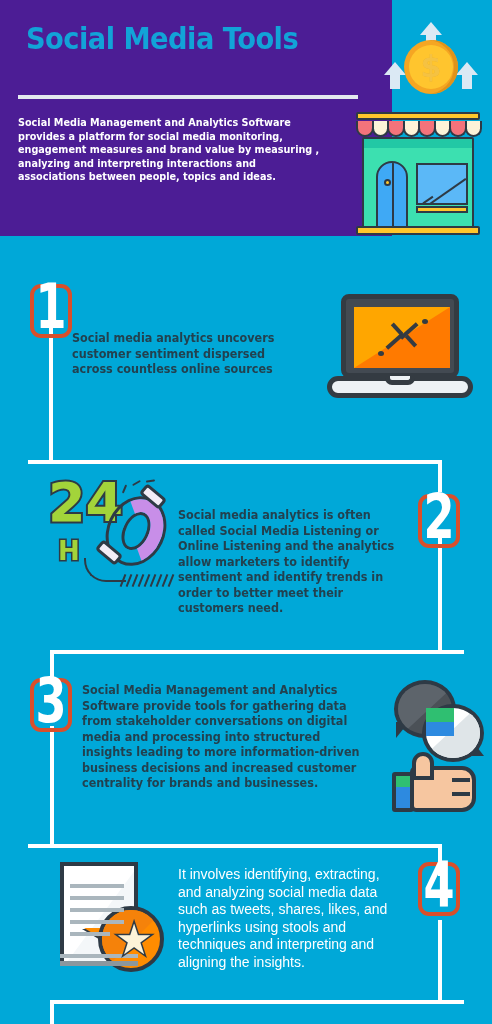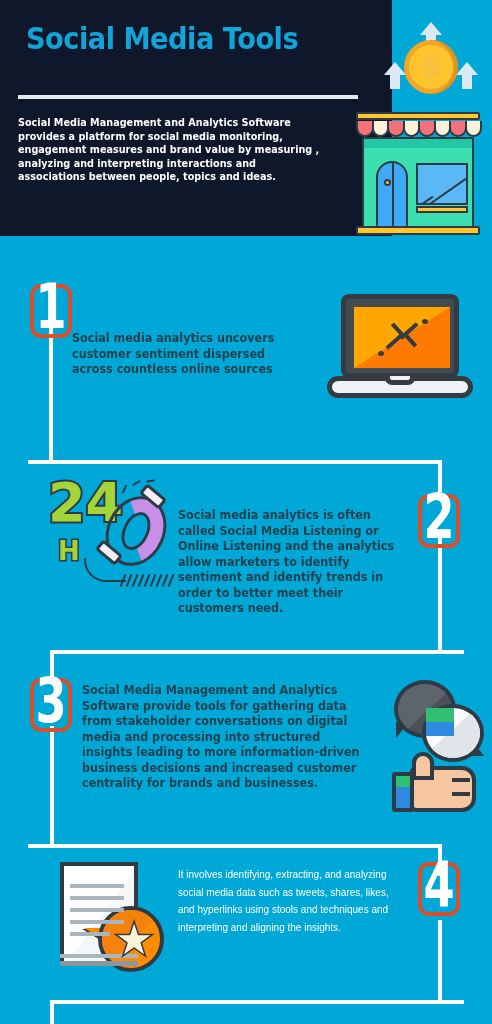--- a/index.html
+++ b/index.html
@@ -7,21 +7,21 @@
     width: 492px; height: 1024px;
     background: #00a8d8;
     font-family: "Liberation Sans", sans-serif;
     overflow: hidden;
   }
   #page { position: relative; width: 492px; height: 1024px; background: #00a8d8; overflow: hidden; }
 
   
   .header {
     position: absolute; left: 0; top: 0; width: 392px; height: 236px;
-    background: #0f172a;
+    background: #4c1d95;
   }
   .header-title {
     position: absolute; left: 26px; top: 20px;
     font-family: "DejaVu Sans", sans-serif;
     font-weight: bold; font-size: 31px; letter-spacing: -0.6px;
     color: #12a3d8; white-space: nowrap;
     transform: scaleX(0.88); transform-origin: left center;
   }
   .header-rule {
     position: absolute; left: 18px; top: 95px; width: 340px; height: 4px;
@@ -139,21 +139,21 @@
   
   .body-text {
     position: absolute;
     font-family: "DejaVu Sans", sans-serif;
     font-weight: bold; font-size: 12.2px; line-height: 15.5px;
     color: #22414f;
     transform: scaleX(0.92); transform-origin: left top;
   }
   .body-text.light {
     font-family: "Liberation Sans", sans-serif;
-    font-weight: normal; font-size: 10px; line-height: 17.5px;
+    font-weight: normal; font-size: 14px; line-height: 17.5px;
     color: #ffffff; transform: none;
   }
 
   
   .laptop { position: absolute; left: 327px; top: 294px; width: 146px; height: 106px; }
   .laptop-lid {
     position: absolute; left: 14px; top: 0; width: 118px; height: 84px;
     background: #434a52; border: 5px solid #343b42; border-radius: 8px;
   }
   .laptop-screen {

